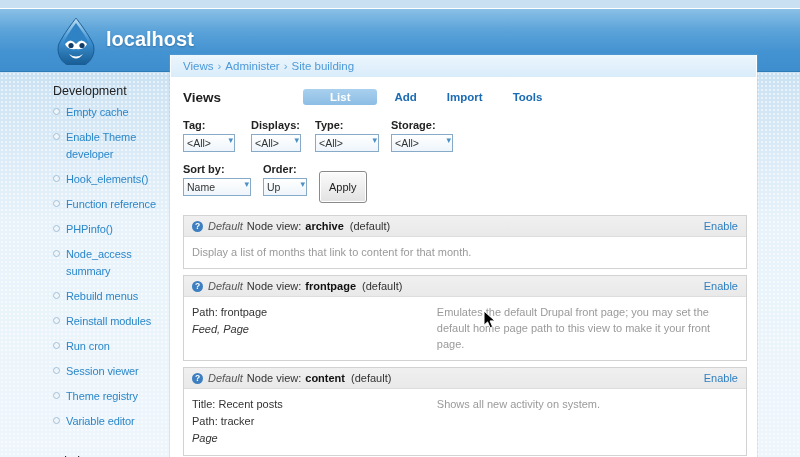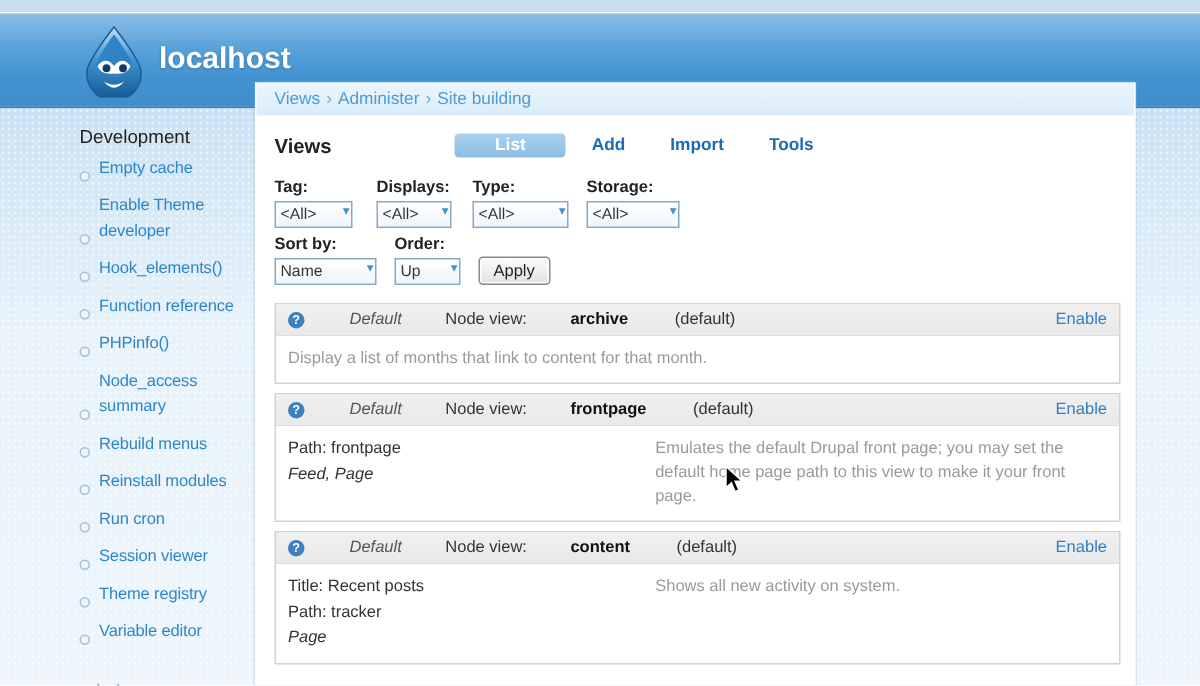--- a/index.html
+++ b/index.html
@@ -15,21 +15,21 @@
   .header{position:absolute;left:0;top:9px;width:800px;height:62px;
     background:linear-gradient(180deg,#8ac0e6 0%,#5ba3d9 35%,#4392d1 70%,#3e8ecd 100%);
     border-bottom:1px solid #2e7cb5;}
   .logo{position:absolute;left:55px;top:8px;width:42px;height:48px;cursor:pointer;}
   .site-name{position:absolute;left:106px;top:19px;color:#fff;font-size:20px;font-weight:bold;
     text-shadow:0 1px 2px rgba(0,50,90,.35);cursor:pointer;}
   
   .sidebar{position:absolute;left:0;top:72px;width:170px;bottom:0;padding-top:12px;box-sizing:border-box;}
   .side-title{margin:0 0 6px 53px;font-size:12.5px;color:#222;font-weight:500;}
   .side-list{list-style:none;margin:0 0 24px 0;padding:0;}
-  .side-item{display:flex;align-items:flex-end;margin:0 0 8px 53px;line-height:17px;}
+  .side-item{display:flex;align-items:flex-start;margin:0 0 8px 53px;line-height:17px;}
   .side-item a{color:#2b87c9;text-decoration:none;font-size:11px;width:104px;letter-spacing:-.1px;}
   .blt{flex:0 0 13px;margin-top:4px;}
   .blt-circle{width:5px;height:5px;border:1px solid #a4c0d6;border-radius:50%;background:#eef6fc;display:block;}
   
   .panel{position:absolute;left:170px;top:55px;width:585px;bottom:0;background:#fff;
     border-left:1px solid rgba(255,255,255,.85);border-right:1px solid rgba(255,255,255,.85);
     box-shadow:0 0 0 1px rgba(120,170,210,.25);}
   .breadcrumb{height:22px;line-height:22px;background:linear-gradient(180deg,#ecf6fd,#d9ecfa);
     padding-left:12px;font-size:11.5px;color:#4d9ad8;}
   .breadcrumb a{color:#4d9ad8;text-decoration:none;}
@@ -51,27 +51,27 @@
   .sel select{appearance:none;-webkit-appearance:none;height:18px;font-size:10.5px;color:#333;
     font-family:"Liberation Sans",sans-serif;border:1px solid #86aac8;border-radius:0;
     background:linear-gradient(180deg,#fff,#eef5fb);padding:0 14px 0 3px;width:100%;box-sizing:border-box;}
   .sel::after{content:"▾";position:absolute;right:2px;top:2px;font-size:9px;color:#4a90c4;pointer-events:none;}
   .g-tag{width:52px;margin-right:16px;}
   .g-displays{width:50px;margin-right:14px;}
   .g-type{width:64px;margin-right:12px;}
   .g-storage{width:62px;}
   .g-sort{width:68px;margin-right:12px;}
   .g-order{width:44px;margin-right:12px;}
-  .apply-btn{margin-top:15px;height:19px;font-size:11px;color:#222;font-family:"Liberation Sans",sans-serif;
+  .apply-btn{margin-top:15px;height:32px;font-size:11px;color:#222;font-family:"Liberation Sans",sans-serif;
     background:linear-gradient(180deg,#fbfbfb,#e2e2e2);border:1px solid #8a8a8a;border-radius:3px;
     padding:0 9px;box-shadow:inset 0 0 0 1px #fff;}
   
   .view-card{border:1px solid #d2d2d2;margin-bottom:6px;background:#fff;}
   .vc-head{height:20px;line-height:20px;background:linear-gradient(180deg,#f0f0f0,#e9e9e9);
-    border-bottom:1px solid #ddd;padding:0 8px;font-size:11px;color:#333;display:flex;align-items:center;gap:25px;}
+    border-bottom:1px solid #ddd;padding:0 8px;font-size:11px;color:#333;display:flex;align-items:center;}
   .help-icon{width:11px;height:11px;border-radius:50%;background:#3d7fc0;color:#fff;font-size:8.5px;
     font-weight:bold;text-align:center;line-height:11px;margin-right:5px;flex:0 0 11px;cursor:pointer;}
   .help-icon::after{content:"?";}
   .vc-type{font-style:italic;color:#555;margin-right:4px;}
   .vc-kind{margin-right:4px;}
   .vc-name{color:#111;font-weight:bold;}
   .vc-suffix{margin-left:6px;}
   .vc-action{margin-left:auto;color:#2f7fc1;text-decoration:none;font-size:11px;}
   .vc-body{display:flex;padding:7px 10px 8px 8px;}
   .vc-left{width:45%;font-size:11px;color:#333;line-height:17px;}

